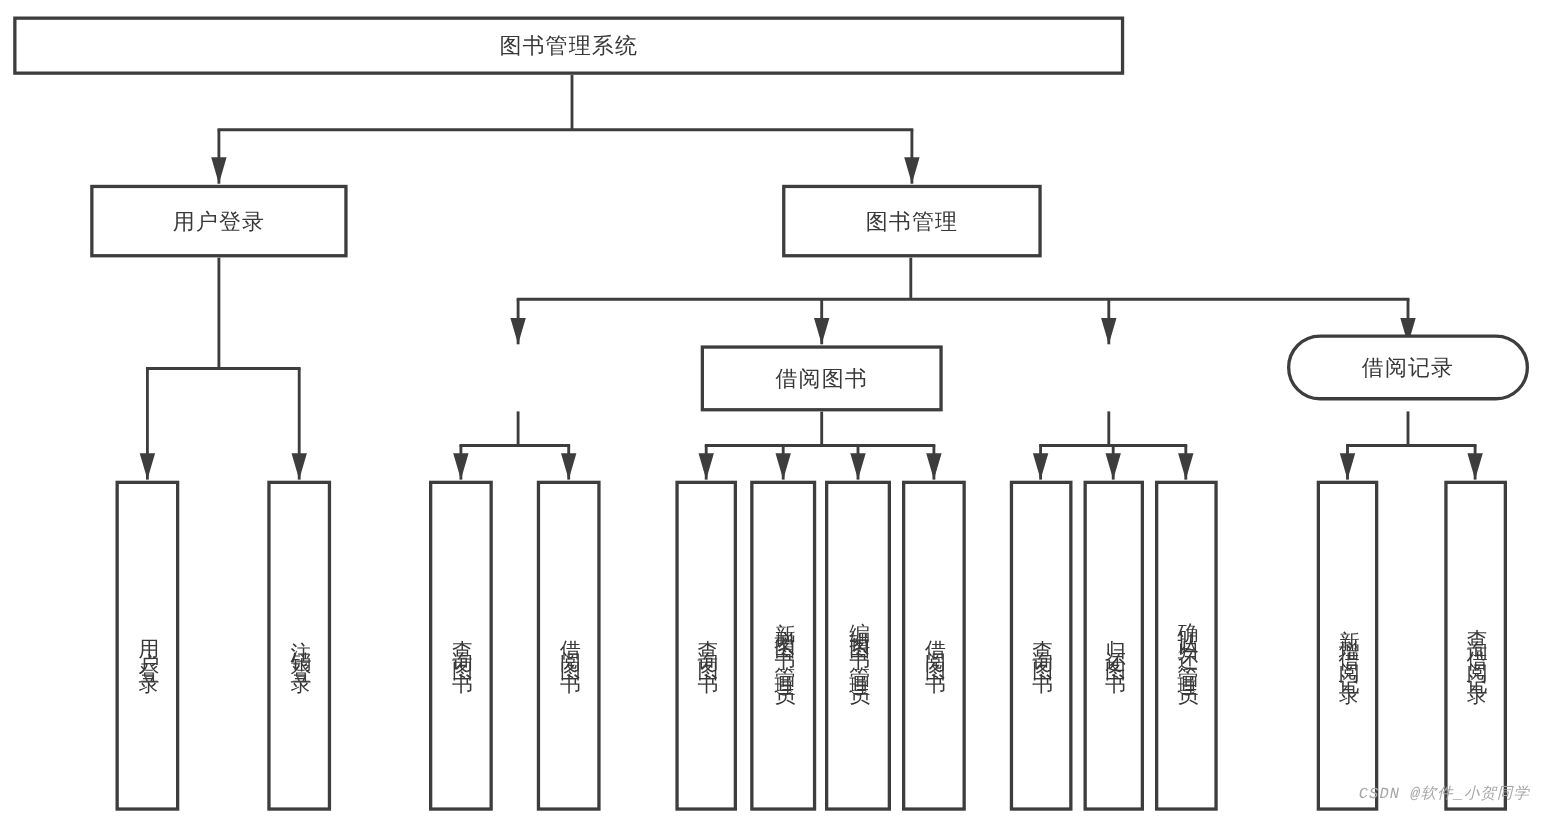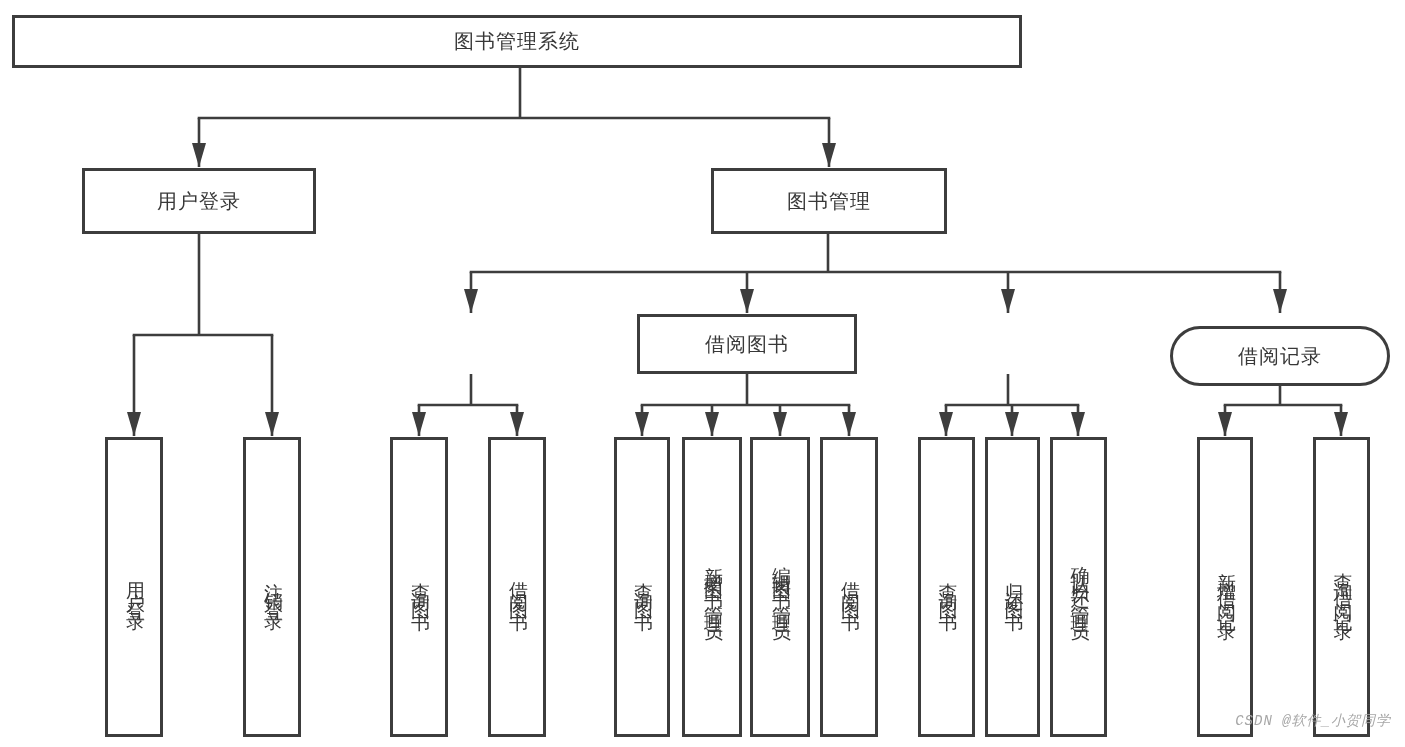--- a/index.html
+++ b/index.html
@@ -111,21 +111,21 @@
   <div class="node hnode" style="left:82px;top:168px;width:234px;height:66px;">
     <span>用户登录</span>
   </div>
   <div class="node hnode" style="left:711px;top:168px;width:236px;height:66px;">
     <span>图书管理</span>
   </div>
 
   <div class="node hnode" style="left:637px;top:314px;width:220px;height:60px;">
     <span>借阅图书</span>
   </div>
-  <div class="node hnode" style="left:1170px;top:326px;width:220px;height:60px;border-radius:30px;">
+  <div class="node hnode" style="left:1170px;top:304px;width:220px;height:60px;border-radius:30px;">
     <span>借阅记录</span>
   </div>
 
   <div class="node vnode" style="left:105px;top:437px;width:58px;height:300px;">
     <span>用户登录</span>
   </div>
   <div class="node vnode" style="left:243px;top:437px;width:58px;height:300px;">
     <span>注销登录</span>
   </div>
 

